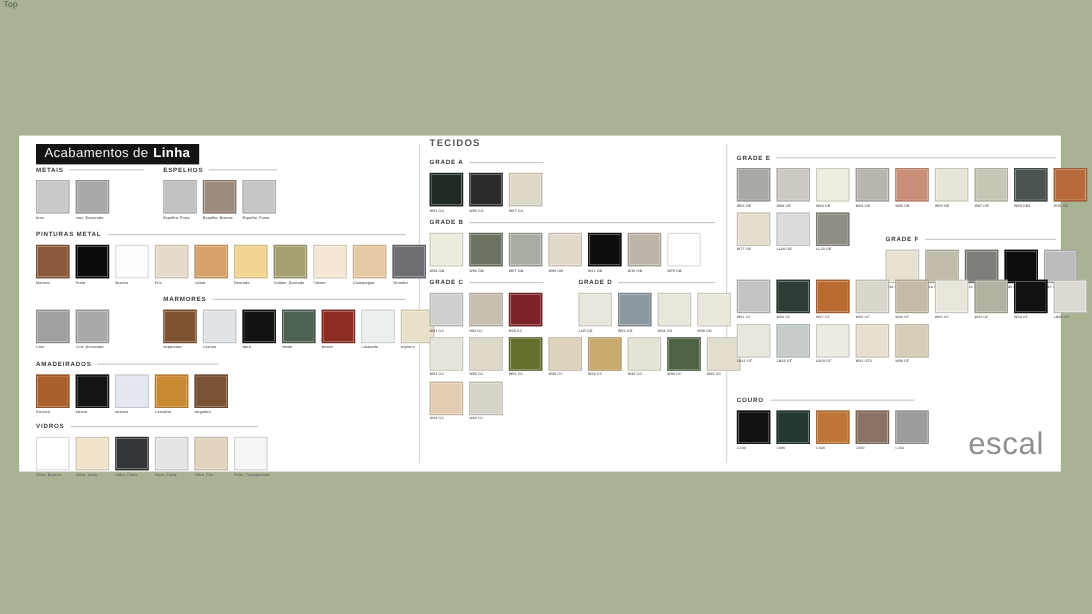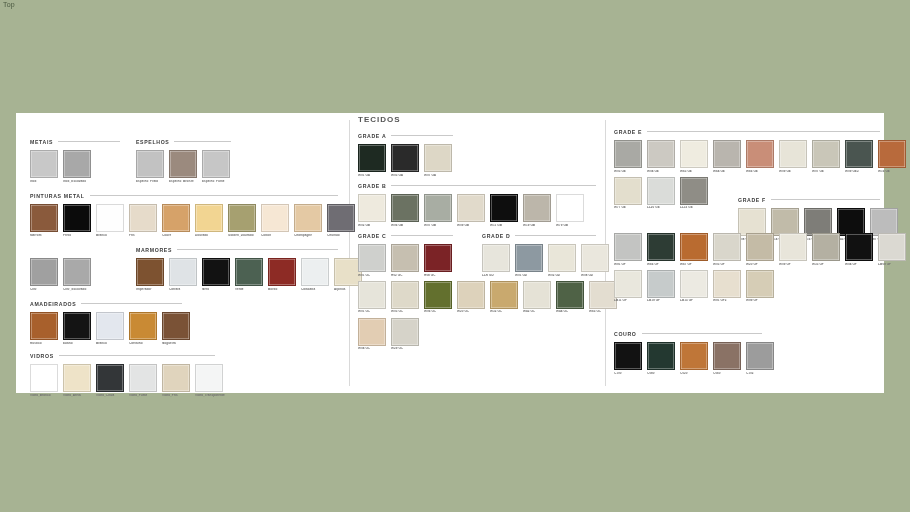--- a/index.html
+++ b/index.html
@@ -76,20 +76,24 @@
 </head>
 <body>
 
 <div id="viewport-label">Top</div>
 
 <div id="board">
 
   <div class="vdiv" id="vdiv-1"></div>
   <div class="vdiv" id="vdiv-2"></div>
 
+  <div id="title-plate">
+    <span class="t-light">Acabamentos de</span>
+    <span class="t-bold">Linha</span>
+  </div>
 
   <div class="panel" id="panel-left">
       <div class="section" style="left: 14px; top: 24px; width: 90px;">
         <div class="sec-head">
           <div class="sec-title">METAIS</div>
           <div class="sec-rule"></div>
         </div>
         <div class="row">
           <div class="sw">
             <div class="chip" style="background: rgb(200, 200, 200);"></div>
@@ -595,13 +599,14 @@
             <div class="cap">C060</div>
           </div>
           <div class="sw">
             <div class="chip" style="background: rgb(156, 156, 156);"></div>
             <div class="cap">C102</div>
           </div>
         </div>
       </div>
     </div>
 
+  <div id="logo">escal</div>
 </div>
 
 </body></html>

